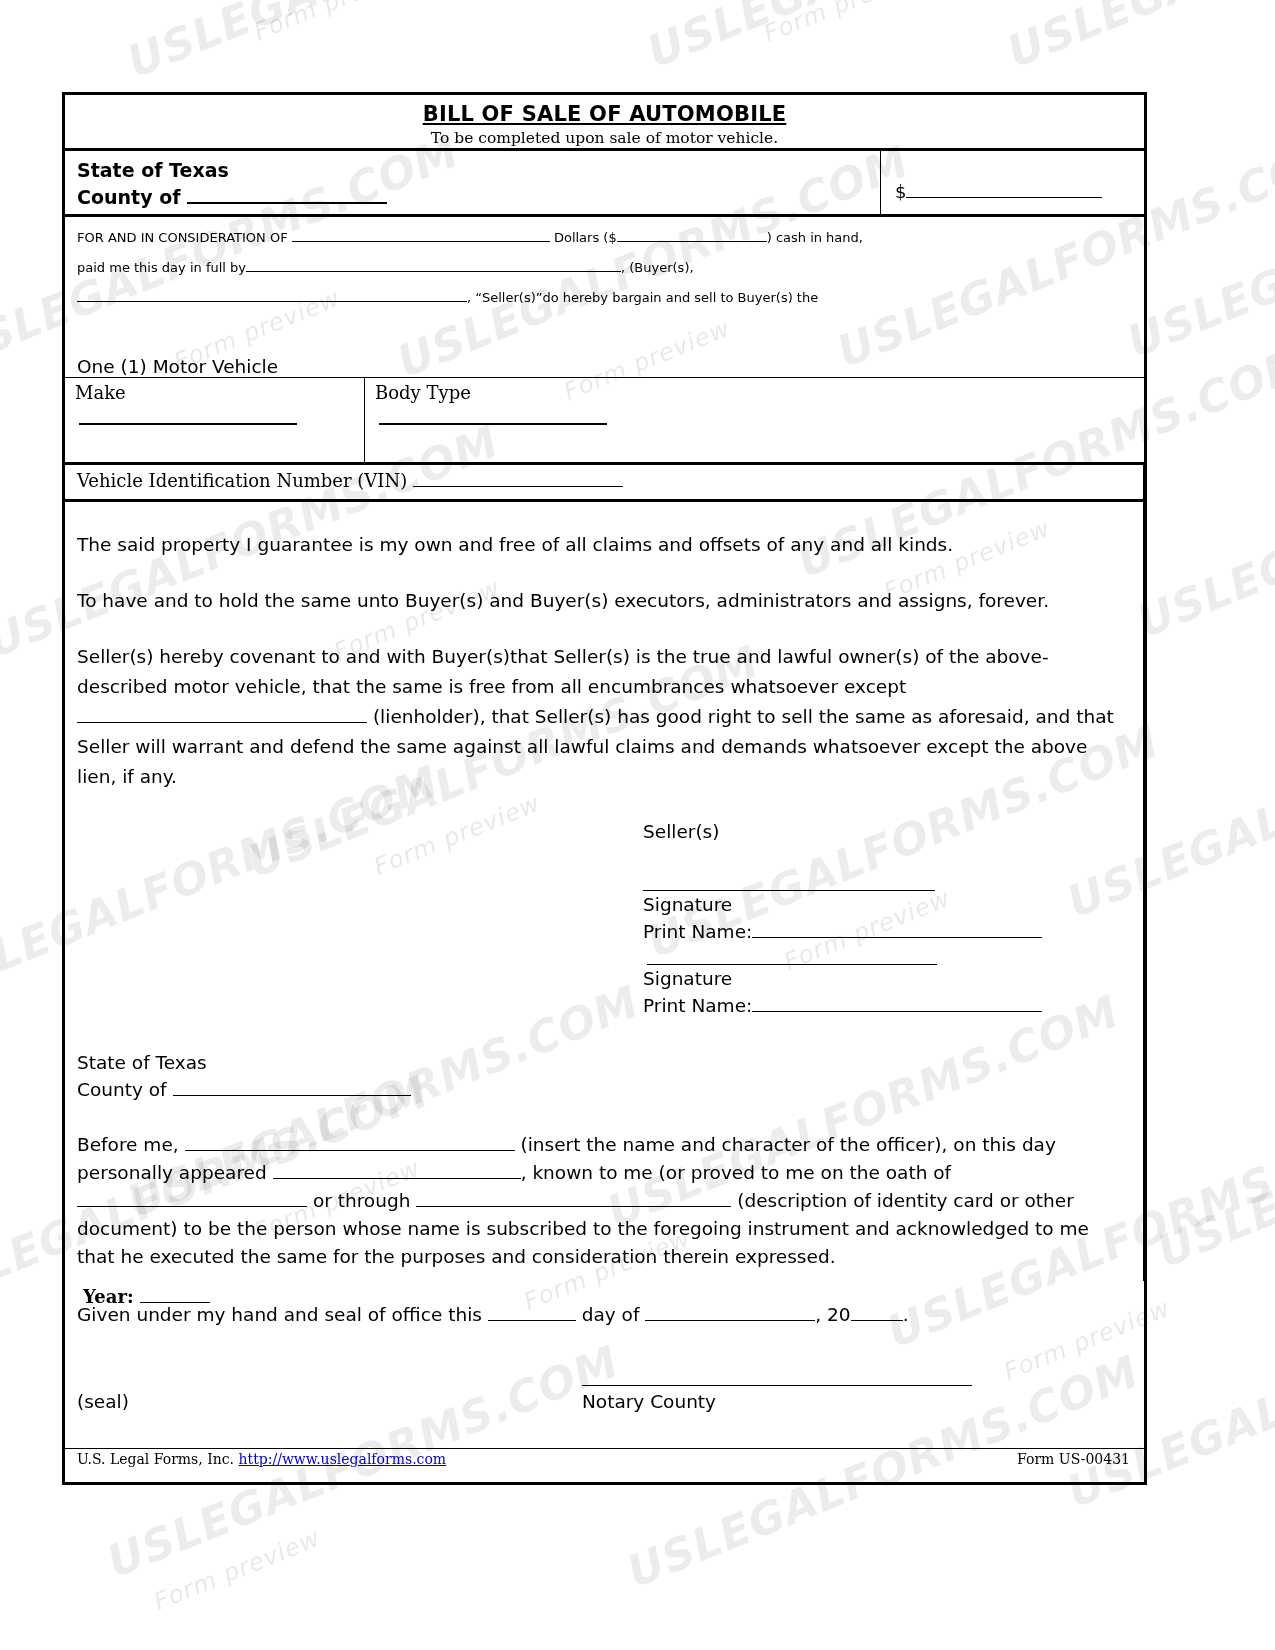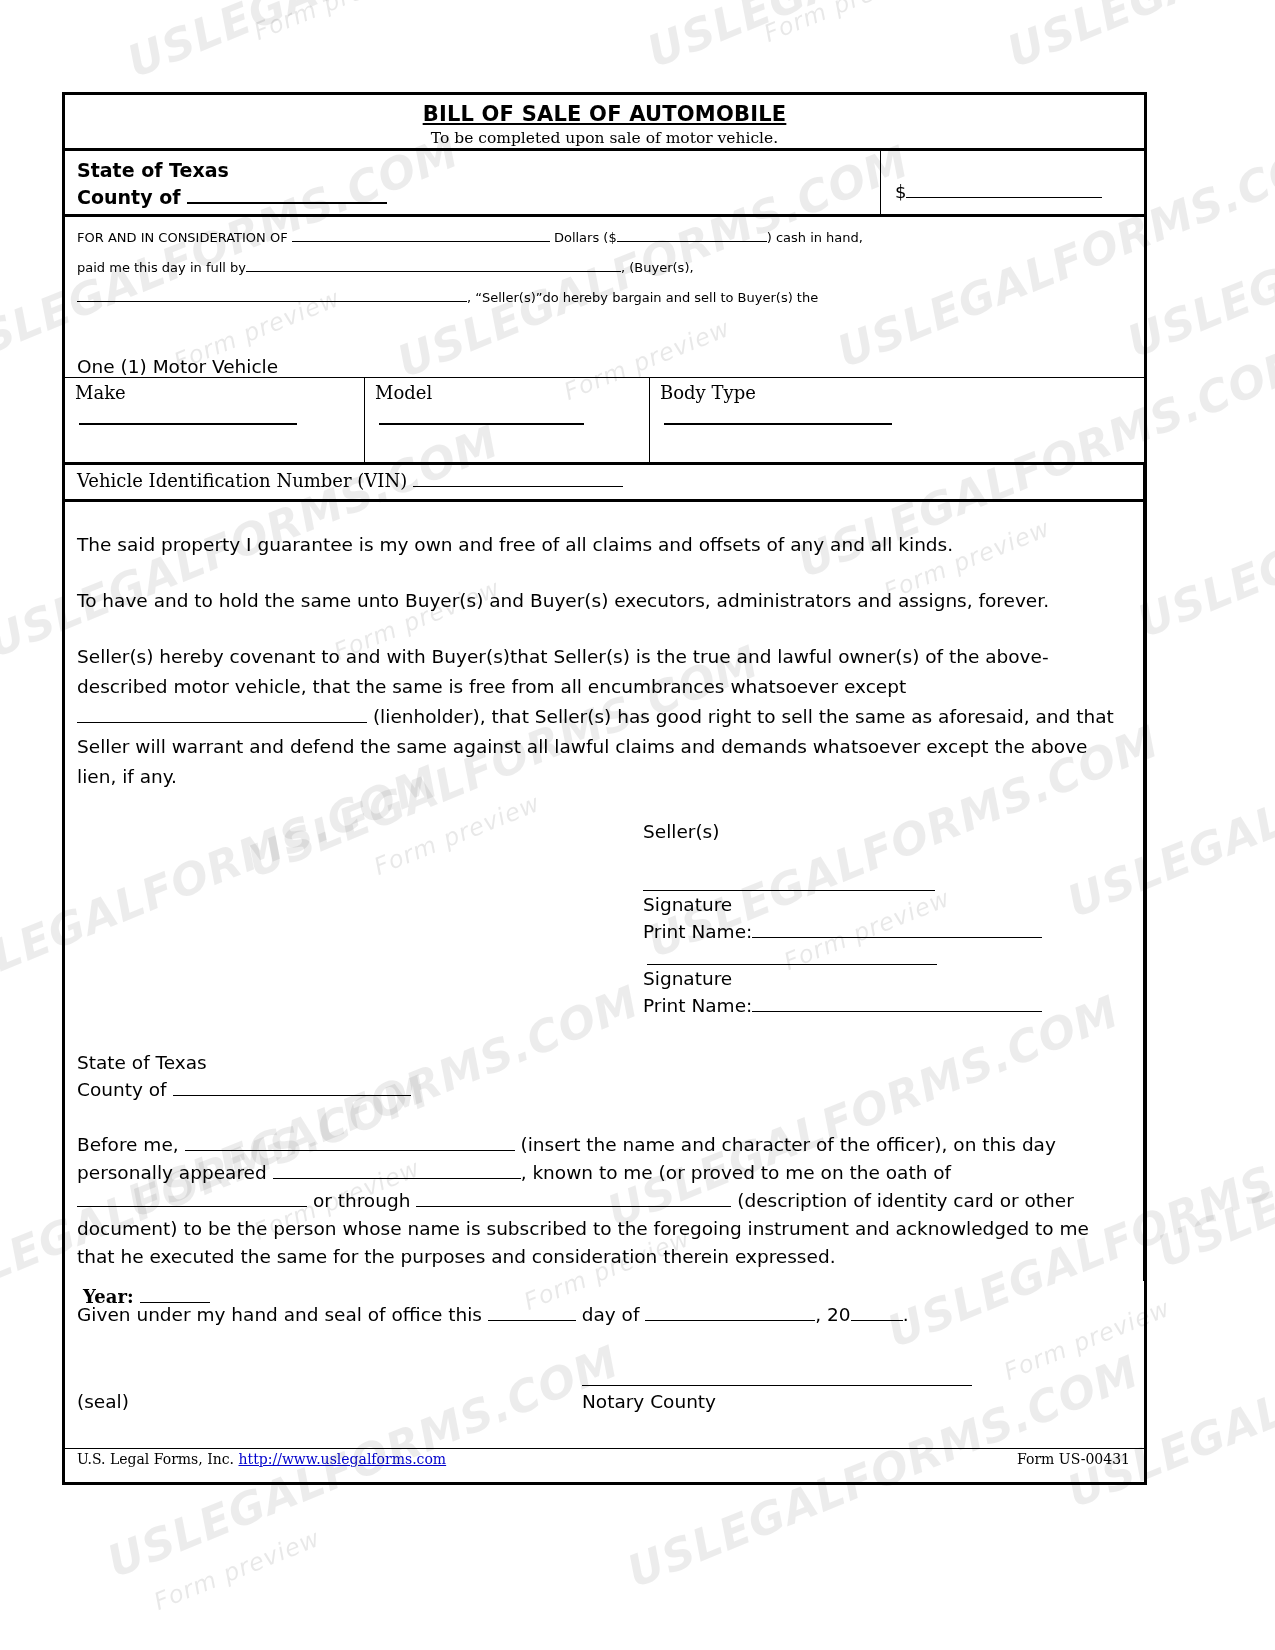--- a/index.html
+++ b/index.html
@@ -349,24 +349,20 @@
     </div>
   </div>
 
   <div id="motorvehicle-line">One (1) Motor Vehicle</div>
 
   <div id="mmb-row">
     <div class="mmb-cell" id="cell-make">
       <span class="lbl">Make</span>
       <span class="blank" style="width:218px;"></span>
     </div>
-    <div class="mmb-cell" id="cell-model">
-      <span class="lbl">Model</span>
-      <span class="blank" style="width:205px;"></span>
-    </div>
     <div class="mmb-cell" id="cell-body">
       <span class="lbl">Body Type</span>
       <span class="blank" style="width:228px;"></span>
     </div>
   </div>
 
   <div id="vin-row">
     <div id="vin-cell">
       <span>Vehicle Identification Number (VIN)</span>
       <span class="ul" style="width:210px;"></span>

